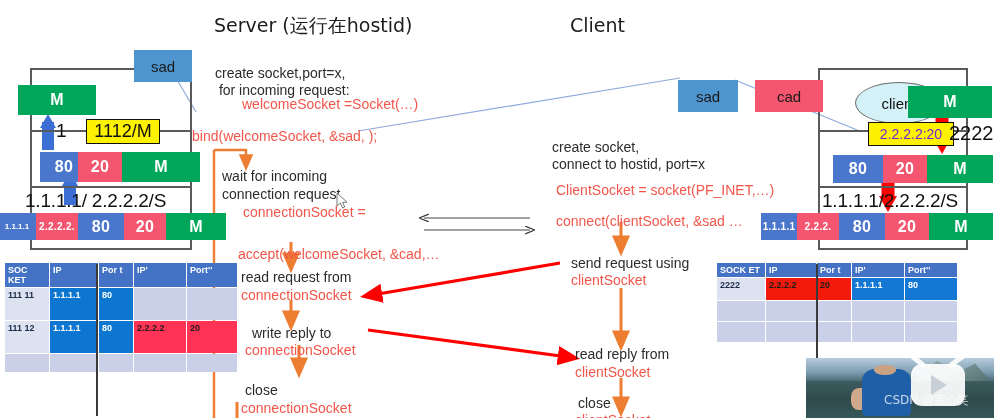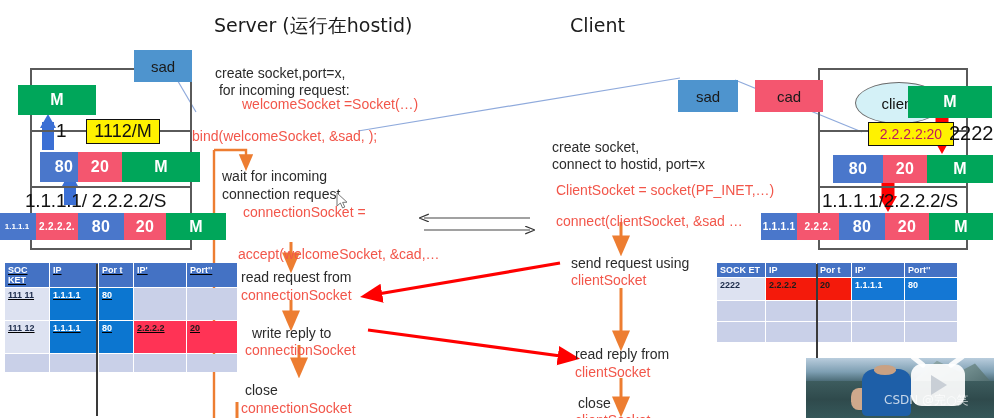--- a/index.html
+++ b/index.html
@@ -24,21 +24,21 @@
   .blk.smallip{font-size:10px;font-weight:bold;}
 
   
   .ellipse{position:absolute;border:1.5px solid #6a6a6a;border-radius:50%;
            background:#D4F1F7;display:flex;align-items:center;justify-content:center;
            color:#111;font-size:15px;}
 
   
   .ybox{position:absolute;background:#FFF200;border:1.5px solid #111;
         display:flex;align-items:center;justify-content:center;box-sizing:border-box;margin-left:20px;}
-  .ybox.orange-text{color:#be185d;font-size:14px;}
+  .ybox.orange-text{color:#6d28d9;font-size:14px;}
   .ybox.black-text{color:#111;font-size:18px;}
 
   
   .tag{position:absolute;display:flex;align-items:center;justify-content:center;
        font-size:15px;color:#1a1a1a;margin-top:28px;}
   .tag.sad{background:#4E94CE;}
   .tag.cad{background:#F4566F;}
 
   
   .txt{position:absolute;white-space:pre;line-height:1.18;}
@@ -215,21 +215,21 @@
 
   <span class="txt t-black" style="left:571px;top:255px;">send request using</span>
   <span class="txt t-red" style="left:571px;top:272px;">clientSocket</span>
 
   <span class="txt t-black" style="left:575px;top:346px;">read reply from</span>
   <span class="txt t-red" style="left:575px;top:364px;">clientSocket</span>
 
   <span class="txt t-black" style="left:578px;top:395px;">close</span>
   <span class="txt t-red" style="left:575px;top:412px;">clientSocket</span>
 
-  <table class="tbl" style="left:4px;top:262px;width:228px;text-decoration:underline;">
+  <table class="tbl" style="left:4px;top:262px;width:228px;">
     <colgroup>
         <col style="width:44px">
         <col style="width:48px">
         <col style="width:34px">
         <col style="width:52px">
         <col style="width:50px">
       </colgroup>
     <tbody>
       <tr>
         <td class="hd">SOC KET</td>

